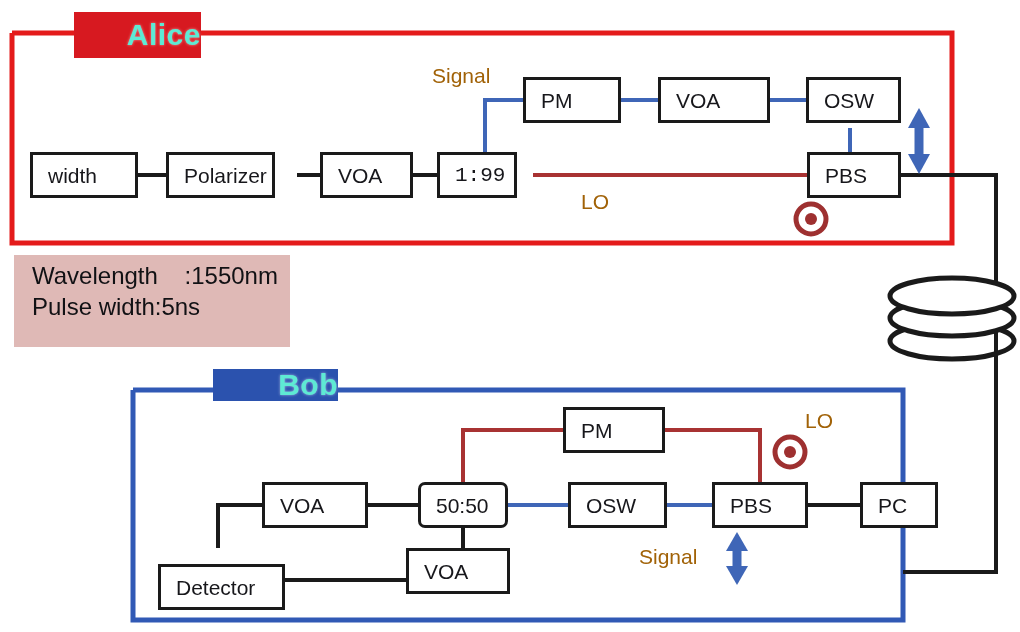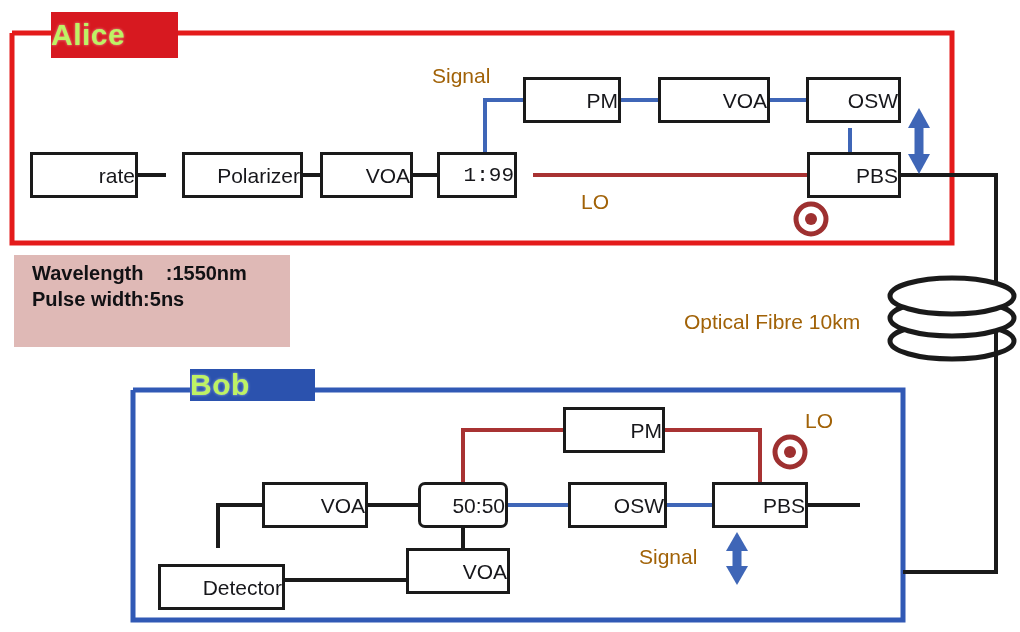--- a/index.html
+++ b/index.html
@@ -22,58 +22,60 @@
     left: 0;
     top: 0;
     width: 1020px;
     height: 632px;
   }
   .party-label {
     position: absolute;
     box-sizing: border-box;
     display: flex;
     align-items: center;
-    justify-content: flex-start;
-    color: #bef264;
+    justify-content: flex-end;
+    color: #5eead4;
     font-weight: bold;
     letter-spacing: 0.5px;
     text-shadow: 0 0 3px rgba(255,255,255,0.55);
+    margin-left: 23px;
   }
   .comp {
     position: absolute;
     box-sizing: border-box;
     background: #ffffff;
     border: 3px solid #1a1a1a;
     display: flex;
     align-items: center;
-    justify-content: flex-end;
+    justify-content: flex-start;
     color: #17171b;
     font-size: 21px;
     line-height: 1;
     white-space: nowrap;
+    padding-left: 15px;
   }
   .free-label {
     position: absolute;
     color: #a16207;
     font-size: 21px;
     white-space: nowrap;
     line-height: 1;
   }
   .param-box {
     position: absolute;
     box-sizing: border-box;
     background: #dfb9b6;
     padding: 6px 10px 7px 18px;
   }
   .param-line {
     color: #111114;
-    font-size: 20px;
+    font-size: 24px;
     line-height: 1.28;
     white-space: pre;
-    font-weight: 700;
+    font-weight: 400;
   }
 </style>
 </head>
 <body>
 
 <div id="stage">
 
   <svg class="layer" viewBox="0 0 1020 632">
 
     <path d="M 12,33 L 12,243 L 952,243 L 952,33 L 12,33" fill="none" stroke="#e41b1b" stroke-width="5"></path>
@@ -143,24 +145,24 @@
 
   <div class="party-label" style="left:51px; top:12px; width:127px; height:46px; background:#d71920; font-size:30px;">
     <span>Alice</span>
   </div>
 
   <div class="party-label" style="left:190px; top:369px; width:125px; height:32px; background:#2b52ae; font-size:30px;">
     <span>Bob</span>
   </div>
 
   <div class="comp" style="left:30px;  top:152px; width:108px; height:46px;">
-    <span>rate</span>
-  </div>
-
-  <div class="comp" style="left:182px; top:152px; width:121px; height:46px;">
+    <span>width</span>
+  </div>
+
+  <div class="comp" style="left:166px; top:152px; width:109px; height:46px;">
     <span>Polarizer</span>
   </div>
 
   <div class="comp" style="left:320px; top:152px; width:93px;  height:46px;">
     <span>VOA</span>
   </div>
 
   <div class="comp" style="left:437px; top:152px; width:80px;  height:46px;font-family:Liberation Mono, monospace;">
     <span>1:99</span>
   </div>
@@ -182,21 +184,20 @@
   </div>
 
   <div class="free-label" style="left:432px; top:65px;">Signal</div>
   <div class="free-label" style="left:581px; top:191px;">LO</div>
 
   <div class="param-box" style="left:14px; top:255px; width:276px; height:92px;">
     <div class="param-line">Wavelength    :1550nm</div>
     <div class="param-line">Pulse width:5ns</div>
   </div>
 
-  <div class="free-label" style="left:684px; top:311px; font-size:21px;">Optical Fibre 10km</div>
 
   <div class="comp" style="left:158px; top:548px; width:127px; height:46px;margin-top:16px;">
     <span>Detector</span>
   </div>
 
   <div class="comp" style="left:262px; top:482px; width:106px; height:46px;">
     <span>VOA</span>
   </div>
 
   <div class="comp" style="left:406px; top:548px; width:104px; height:46px;">
@@ -212,17 +213,20 @@
   </div>
 
   <div class="comp" style="left:568px; top:482px; width:99px;  height:46px;">
     <span>OSW</span>
   </div>
 
   <div class="comp" style="left:712px; top:482px; width:96px;  height:46px;">
     <span>PBS</span>
   </div>
 
+  <div class="comp" style="left:860px; top:482px; width:78px;  height:46px;">
+    <span>PC</span>
+  </div>
 
   <div class="free-label" style="left:639px; top:546px;">Signal</div>
   <div class="free-label" style="left:805px; top:410px;">LO</div>
 
 </div>
 
 </body></html>

